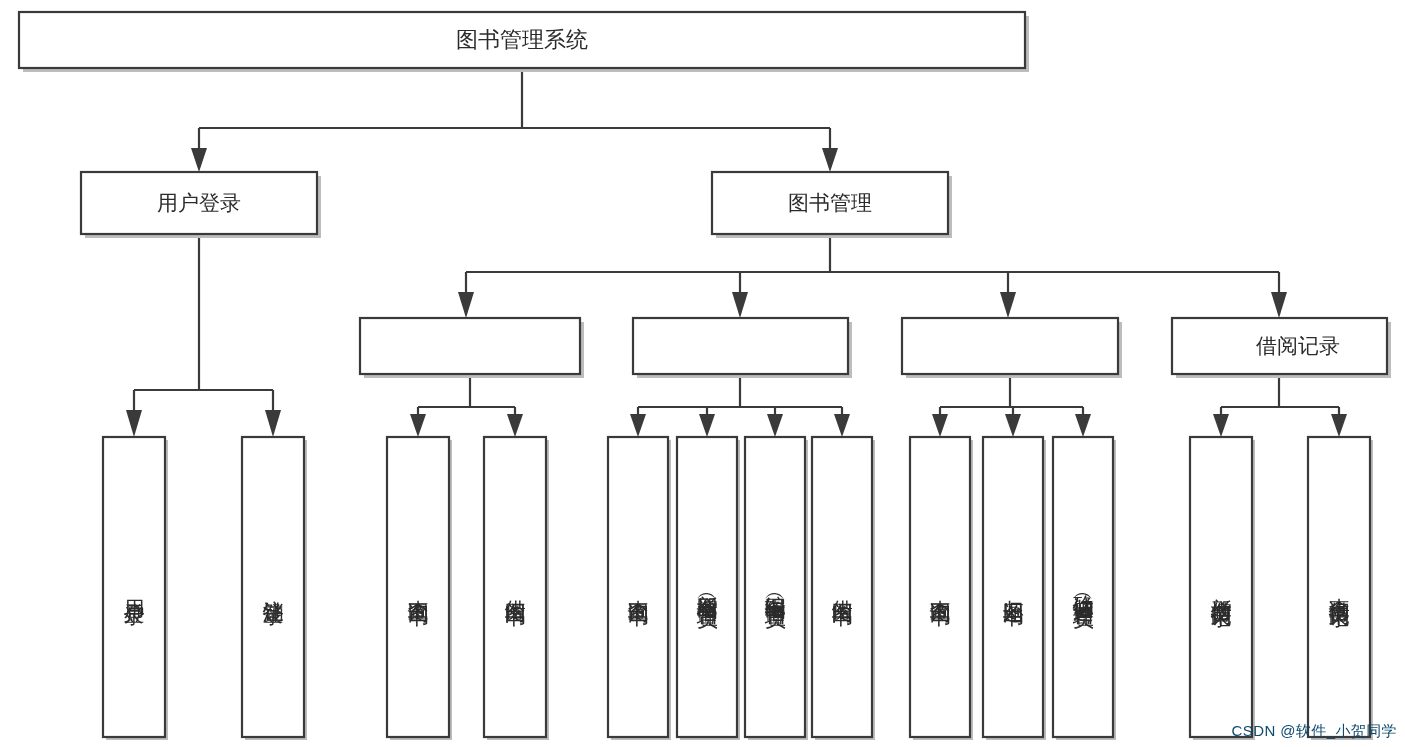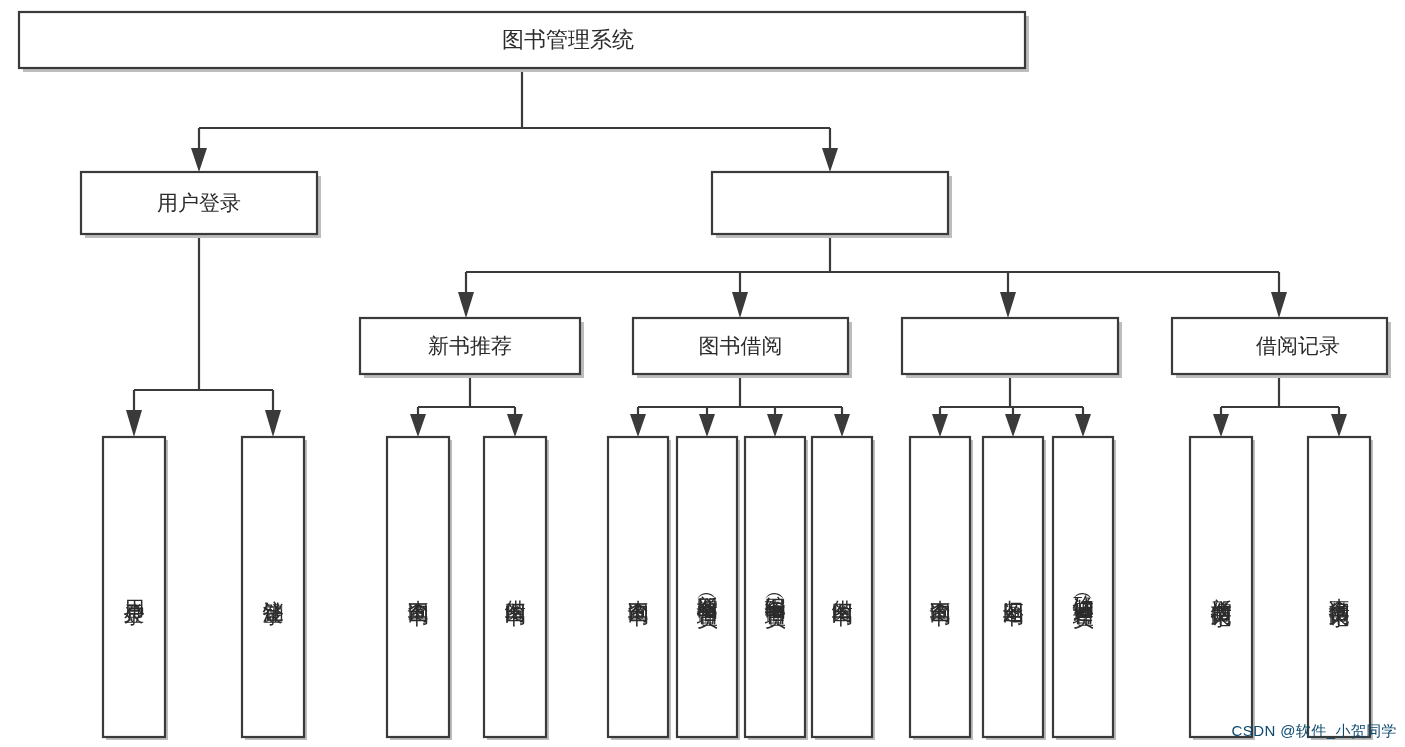--- a/index.html
+++ b/index.html
@@ -61,21 +61,20 @@
   }
   .node-label.vert {
     writing-mode: vertical-rl;
     text-orientation: upright;
     font-size: 21px;
     letter-spacing: 2px;
     white-space: nowrap;
   }
   .node-label.root {
     font-size: 22px;
-    padding-left: 46px;
   }
   .watermark {
     position: absolute;
     right: 8px;
     bottom: 6px;
     font-size: 15px;
     color: #0c4a6e;
     font-family: "Liberation Sans", "DejaVu Sans", sans-serif;
     white-space: nowrap;
     letter-spacing: 0.4px;
@@ -252,23 +251,22 @@
     </g>
     <g>
       <rect class="node-shadow" x="1311" y="440" width="62" height="300"></rect>
       <rect class="node-rect" x="1308" y="437" width="62" height="300"></rect>
     </g>
   </svg>
 
   <div class="node-label horiz root" style="left:19px; top:12px; width:1006px; height:56px;">图书管理系统</div>
 
   <div class="node-label horiz" style="left:81px; top:172px; width:236px; height:62px;">用户登录</div>
-
-  <div class="node-label horiz" style="left:360px; top:318px; width:220px; height:56px;">新书推荐</div>
-  <div class="node-label horiz" style="left:633px; top:318px; width:215px; height:56px;">图书借阅</div>
+  <div class="node-label horiz" style="left:712px; top:172px; width:236px; height:62px;">图书管理</div>
+
   <div class="node-label horiz" style="left:1172px; top:318px; width:252px; height:56px;">借阅记录</div>
 
   <div class="node-label vert" style="left:103px; top:437px; width:62px; height:300px;">用户登录</div>
   <div class="node-label vert" style="left:242px; top:437px; width:62px; height:300px;">注销登录</div>
   <div class="node-label vert" style="left:387px; top:437px; width:62px; height:300px;">查询图书</div>
   <div class="node-label vert" style="left:484px; top:437px; width:62px; height:300px;">借阅图书</div>
   <div class="node-label vert" style="left:608px; top:437px; width:60px; height:300px;">查询图书</div>
   <div class="node-label vert" style="left:677px; top:437px; width:60px; height:300px;">新增图书（管理员）</div>
   <div class="node-label vert" style="left:745px; top:437px; width:60px; height:300px;">编辑图书（管理员）</div>
   <div class="node-label vert" style="left:812px; top:437px; width:60px; height:300px;">借阅图书</div>

